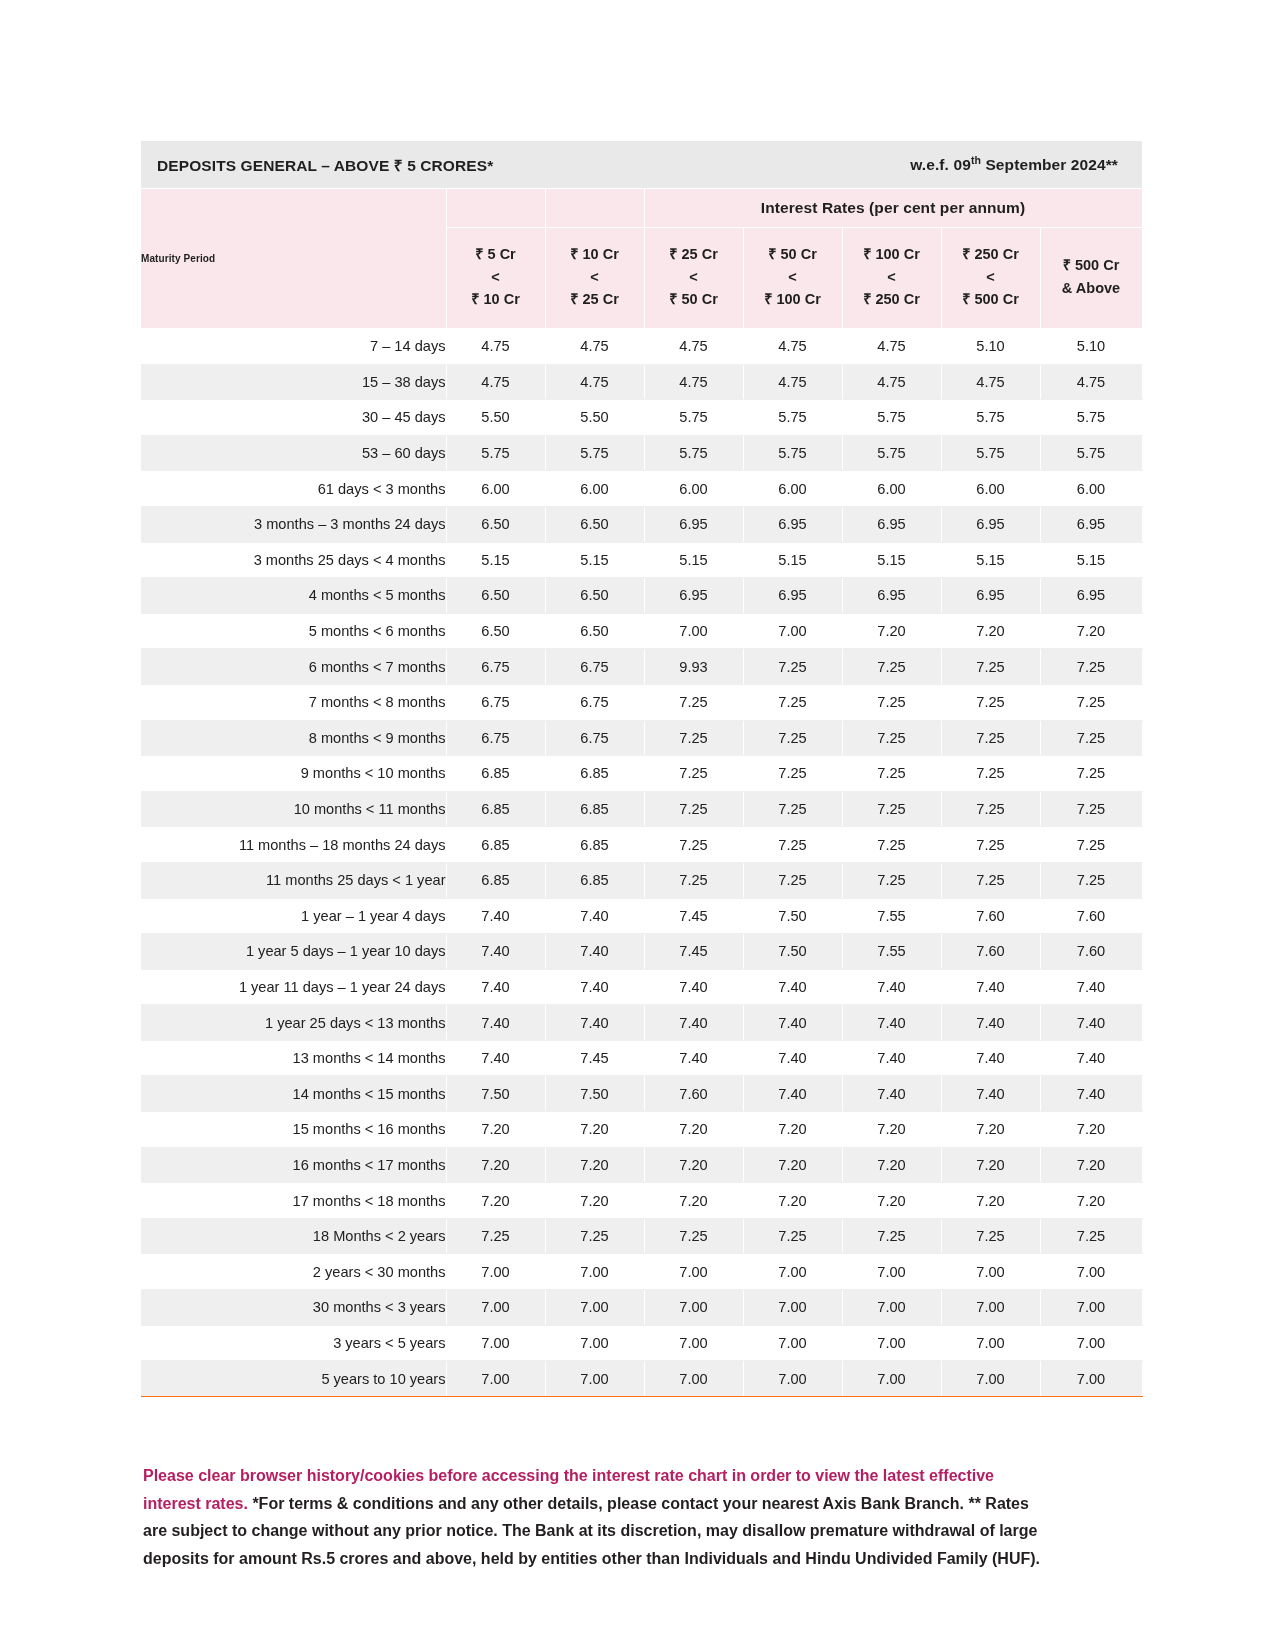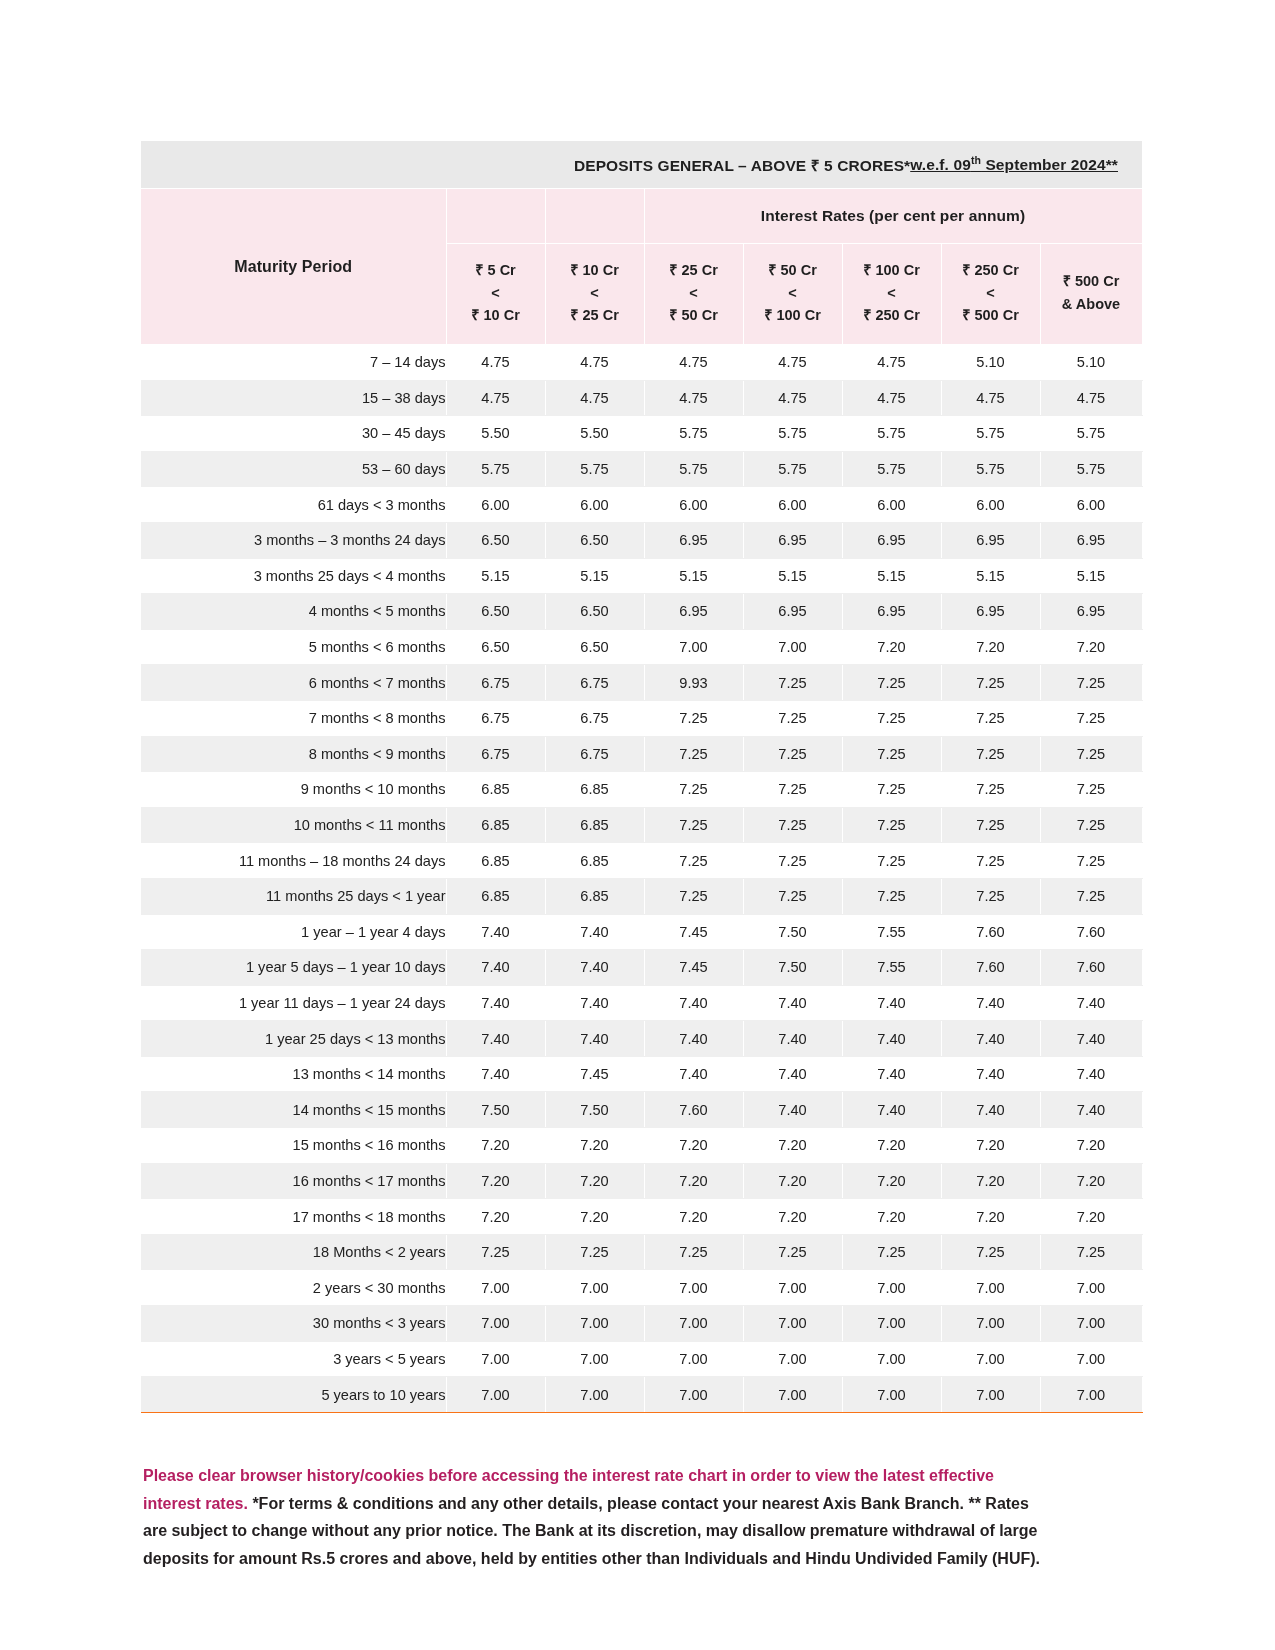--- a/index.html
+++ b/index.html
@@ -25,67 +25,67 @@
     position: absolute;
     left: 141px;
     top: 141px;
     width: 1001px;
   }
 
   
   .titlebar {
     display: flex;
     align-items: center;
-    justify-content: flex-end;
+    justify-content: space-between;
     background: #e9e9e9;
     height: 48px;
     padding: 0 16px;
     box-sizing: border-box;
     border-bottom: 1px solid #ffffff;
   }
   .titlebar .t-left,
   .titlebar .t-right {
     font-size: 15.5px;
     font-weight: bold;
     letter-spacing: 0.1px;
     color: #1f1f1f;
     white-space: nowrap;
   }
-  .titlebar .t-right { padding-right: 8px; text-decoration: underline; }
+  .titlebar .t-right { padding-right: 8px; }
   sup { font-size: 0.68em; vertical-align: super; line-height: 0; }
 
   
   table.rates {
     border-collapse: collapse;
     width: 1001px;
     table-layout: fixed;
   }
   table.rates col.c-period { width: 305px; }
   table.rates col.c-rate   { width: 99px;  }
   table.rates col.c-last   { width: 102px; }
 
   thead th {
     background: #fae7ec;
     font-weight: bold;
     color: #1f1f1f;
     border-right: 1px solid #ffffff;
     border-bottom: 1px solid #ffffff;
-    padding: 8px;
+    padding: 0;
   }
   th.hdr-interest {
     font-size: 15.5px;
     height: 38px;
     vertical-align: middle;
     text-align: center;
     letter-spacing: .1px;
   }
   th.hdr-blank { background: #fae7ec; }
   th.hdr-period {
-    font-size: 16px;
-    text-align: center;
+    font-size: 10px;
+    text-align: left;
     vertical-align: middle;
     letter-spacing: .1px;
   }
   th.hdr-slab {
     font-size: 14.5px;
     text-align: center;
     vertical-align: middle;
     line-height: 1.55;
     padding: 6px 2px 8px 2px;
     height: 86px;

